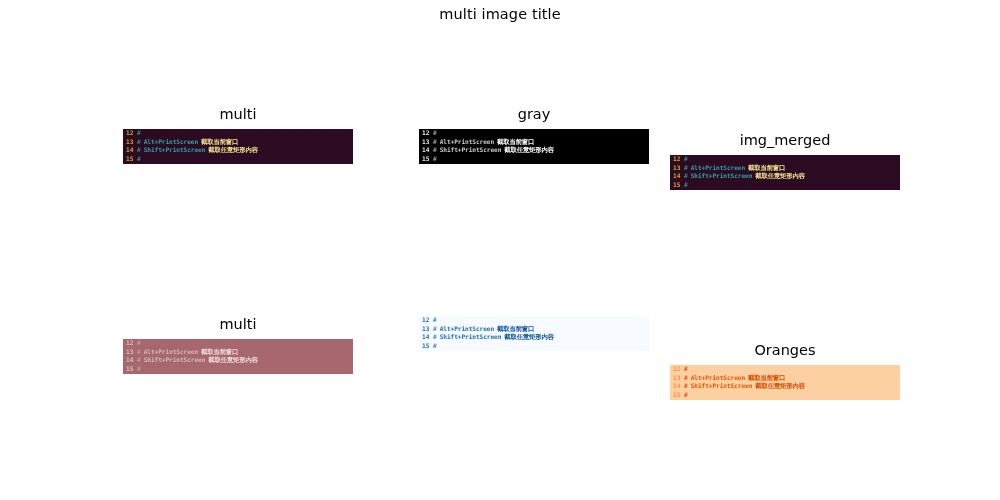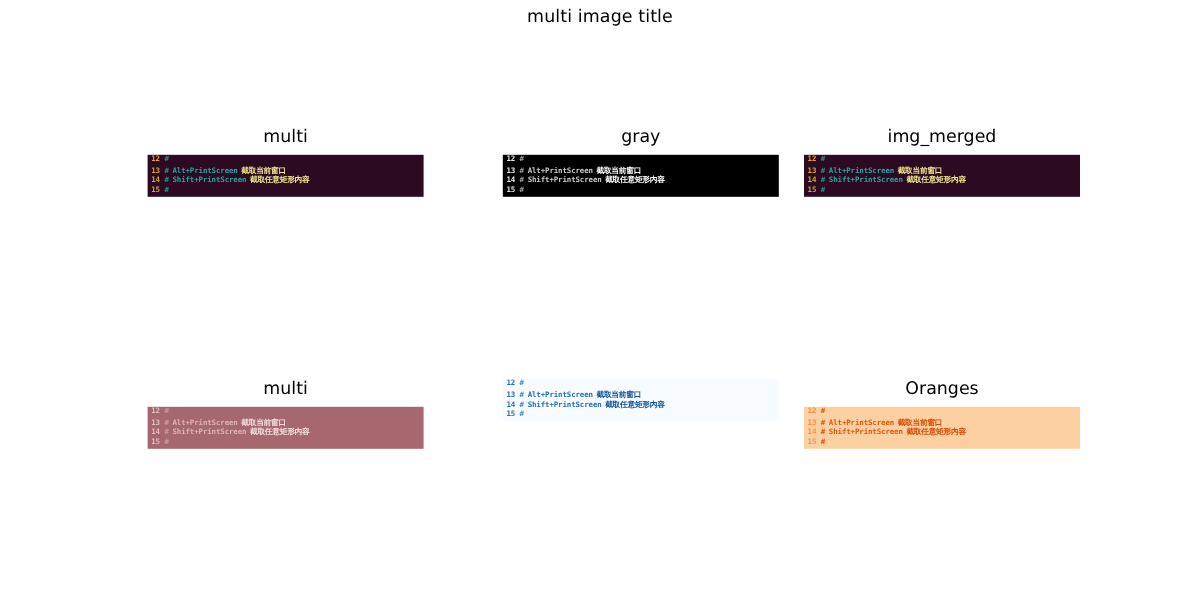--- a/index.html
+++ b/index.html
@@ -38,21 +38,21 @@
     font-size: 14.5px;
     color: #000000;
     line-height: 16px;
     margin-bottom: 7px;
     white-space: nowrap;
   }
 
   
   .col-0 { left: 123px; }
   .col-1 { left: 419px; }
-  .col-2 { left: 670px; }
+  .col-2 { left: 670px; margin-top: 26px; }
   
   .row-0 { top: 106px; }
   .row-1 { top: 316px; }
 
   
   .code-image {
     width: 230px;
     height: 35px;
     overflow: hidden;
     position: relative;

